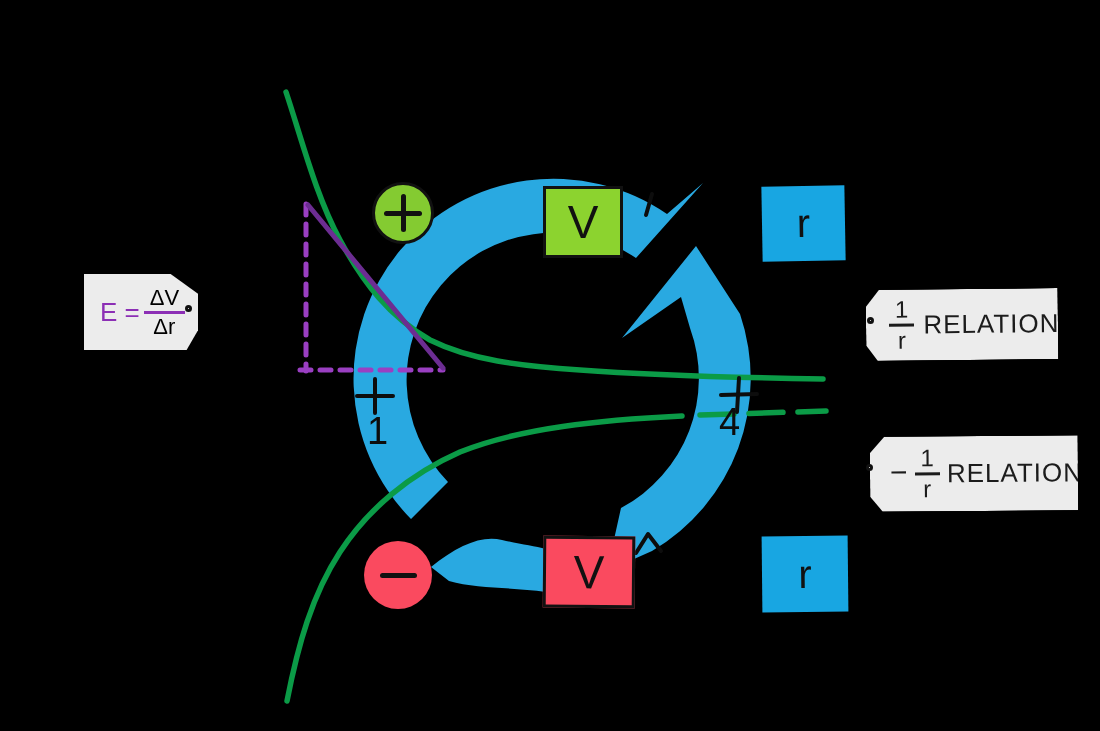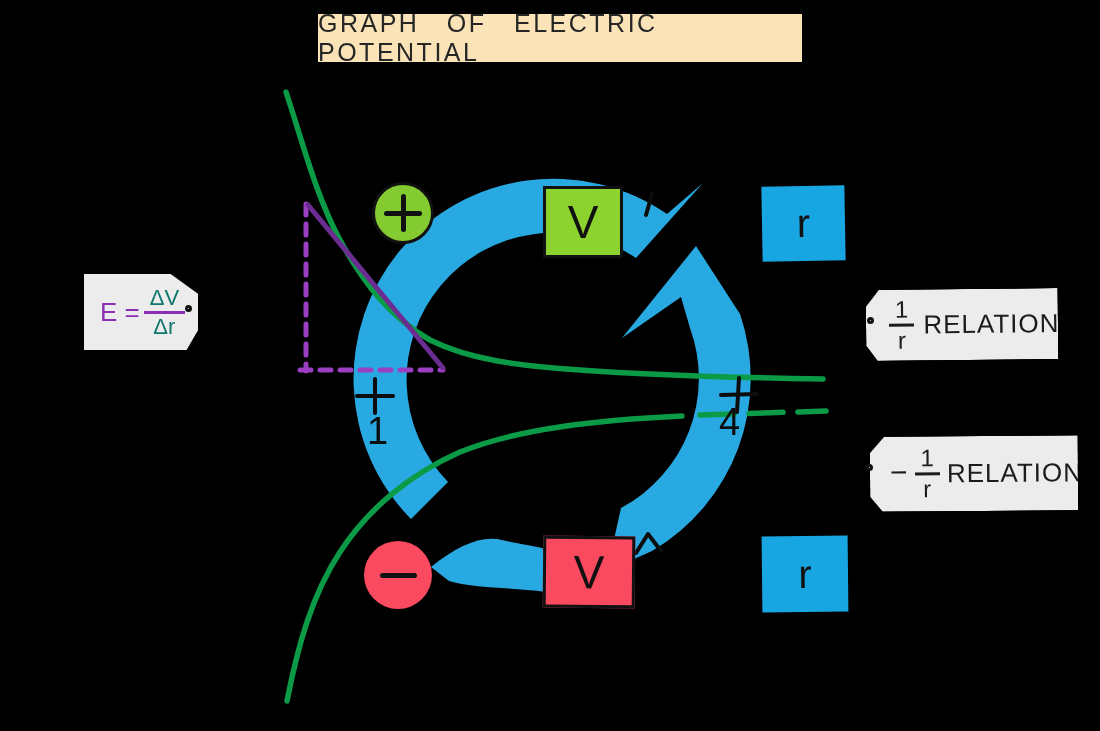--- a/index.html
+++ b/index.html
@@ -24,21 +24,21 @@
      clip-path:polygon(7% 0,100% 0,100% 100%,6% 100%,0 78%,0 24%);
      justify-content:flex-start;padding-left:26px;gap:12px;}
   .tag-rel-neg{left:870px;top:436px;width:208px;height:75px;transform:rotate(-.4deg);
      clip-path:polygon(7% 0,100% 0,100% 100%,6% 100%,0 80%,0 22%);
      justify-content:flex-start;padding-left:20px;gap:10px;}
   .rel-word{font-size:26px;letter-spacing:1px;}
   .rel-sign{font-size:30px;margin-top:-4px;}
 
   .frac{display:inline-flex;flex-direction:column;align-items:center;line-height:1;}
   .frac .bar{height:3px;background:#1c1c1c;width:100%;margin:2px 0;}
-  .frac.purple{color:#0f766e;justify-content:center;}
+  .frac.purple{color:#000000;justify-content:center;}
   .frac.purple .bar{background:#8C2FB5;}
   .frac span{font-size:22px;padding:0 3px;}
   .tag-rel-pos .frac span,.tag-rel-neg .frac span{font-size:24px;}
 
   .ring{width:7px;height:7px;border:3px solid #111;border-radius:50%;background:#fff;z-index:4;}
   .ring-formula{left:185px;top:305px;}
   .ring-pos{left:867px;top:317px;}
   .ring-neg{left:866px;top:464px;}
 
   
@@ -96,23 +96,20 @@
     <path class="ink" d="M 357 396 L 393 396"></path>
     <path class="ink" d="M 739 378 L 737 412"></path>
     <path class="ink" d="M 721 395 L 757 394"></path>
     <path class="ink" d="M 636 553 L 648 534 L 661 551"></path>
     <path class="ink" d="M 652 194 L 646 215"></path>
 
     <text class="num" x="367" y="444">1</text>
     <text class="num" x="719" y="435">4</text>
   </svg>
 
-  <div class="abs banner">
-    <span>GRAPH OF ELECTRIC POTENTIAL</span>
-  </div>
 
   <div class="abs tag tag-formula">
     <span class="lhs">E =</span>
     <span class="frac purple">
       <span>ΔV</span>
       <span class="bar"></span>
       <span>Δr</span>
     </span>
   </div>
   <div class="abs ring ring-formula"></div>

